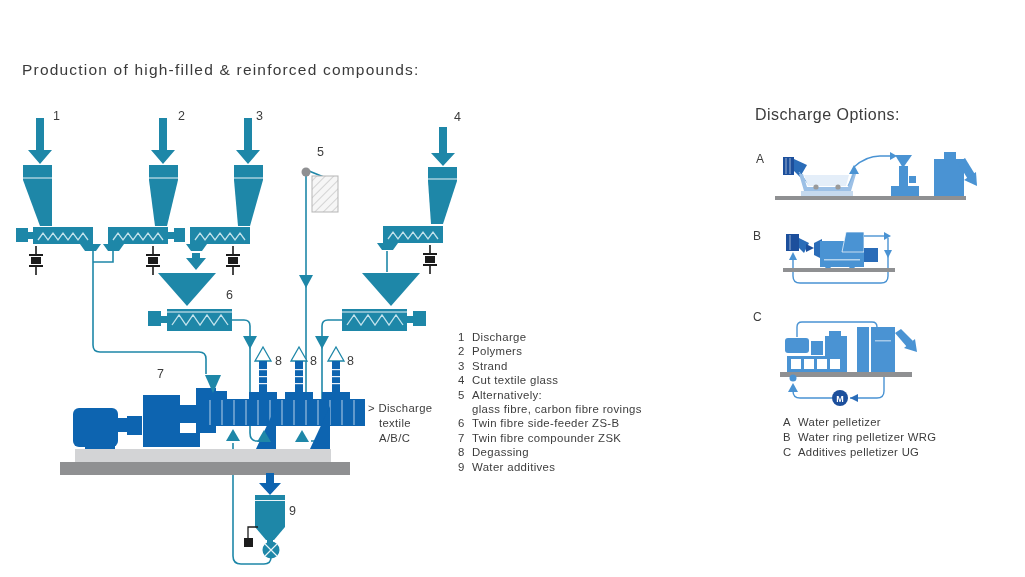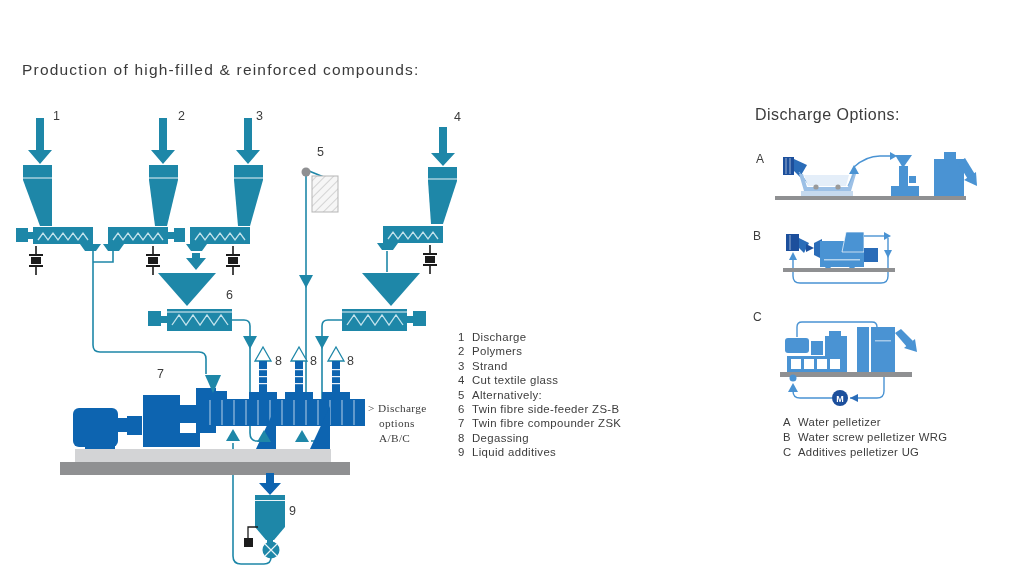--- a/index.html
+++ b/index.html
@@ -4,21 +4,21 @@
 <style>
   html,body{margin:0;padding:0;background:#fff;}
   #stage{position:relative;width:1025px;height:577px;background:#ffffff;overflow:hidden;
          font-family:"Liberation Sans","DejaVu Sans",sans-serif;color:#3c3c3c;}
   .abs{position:absolute;}
   #title{left:22px;top:61px;font-size:15.5px;letter-spacing:1.2px;color:#3a3a3a;}
   .numlbl{font-size:12.5px;color:#3c3c3c;letter-spacing:.3px;}
   #mid-legend{left:458px;top:330px;font-size:11.4px;letter-spacing:.35px;line-height:14.4px;color:#3c3c3c;}
   .leg-row{display:flex;}
   .leg-row .num{width:14px;flex:0 0 14px;}
-  #discharge-note{left:368px;top:401px;font-size:11.3px;letter-spacing:.35px;line-height:14.8px;color:#3c3c3c;font-family:Liberation Serif, serif;}
+  #discharge-note{left:368px;top:401px;font-size:11.3px;letter-spacing:.35px;line-height:14.8px;color:#3c3c3c;}
   #discharge-note .ind{padding-left:11px;}
   #dp-header{left:755px;top:106px;font-size:16px;letter-spacing:.5px;color:#3c3c3c;}
   .optlbl{font-size:12px;color:#3c3c3c;}
   #opt-a{left:756px;top:152px;} #opt-b{left:753px;top:229px;} #opt-c{left:753px;top:310px;}
   #dp-legend{left:783px;top:415px;font-size:11.3px;letter-spacing:.3px;line-height:15px;color:#3c3c3c;}
   .dpl-row{display:flex;}
   .dpl-row .key{width:15px;flex:0 0 15px;}
   svg text{font-family:"Liberation Sans","DejaVu Sans",sans-serif;}
   .tline{stroke:#1e87a8;stroke-width:1.6;fill:none;}
   .zig{stroke:#c2e2ec;stroke-width:1.3;fill:none;}
@@ -294,56 +294,60 @@
       </div>
     <div class="leg-row">
         <span class="num">4</span>
         <span>Cut textile glass</span>
       </div>
     <div class="leg-row">
         <span class="num">5</span>
         <span>Alternatively:</span>
       </div>
     <div class="leg-row">
+        <span class="num"></span>
+        <span>glass fibre, carbon fibre rovings</span>
+      </div>
+    <div class="leg-row">
         <span class="num">6</span>
         <span>Twin fibre side-feeder ZS-B</span>
       </div>
     <div class="leg-row">
         <span class="num">7</span>
         <span>Twin fibre compounder ZSK</span>
       </div>
     <div class="leg-row">
         <span class="num">8</span>
         <span>Degassing</span>
       </div>
     <div class="leg-row">
         <span class="num">9</span>
-        <span>Liquid additives</span>
+        <span>Water additives</span>
       </div>
   </div>
 
   <div id="discharge-note" class="abs">
     <div>&gt; Discharge</div>
-    <div class="ind">options</div>
+    <div class="ind">textile</div>
     <div class="ind">A/B/C</div>
   </div>
 
   <div id="dp-header" class="abs">Discharge Options:</div>
   <span id="opt-a" class="abs optlbl">A</span>
   <span id="opt-b" class="abs optlbl">B</span>
   <span id="opt-c" class="abs optlbl">C</span>
 
   <div id="dp-legend" class="abs">
     <div class="dpl-row">
         <span class="key">A</span>
         <span>Water pelletizer</span>
       </div>
     <div class="dpl-row">
         <span class="key">B</span>
-        <span>Water screw pelletizer WRG</span>
+        <span>Water ring pelletizer WRG</span>
       </div>
     <div class="dpl-row">
         <span class="key">C</span>
         <span>Additives pelletizer UG</span>
       </div>
   </div>
 
 </div>
 
 </body></html>

